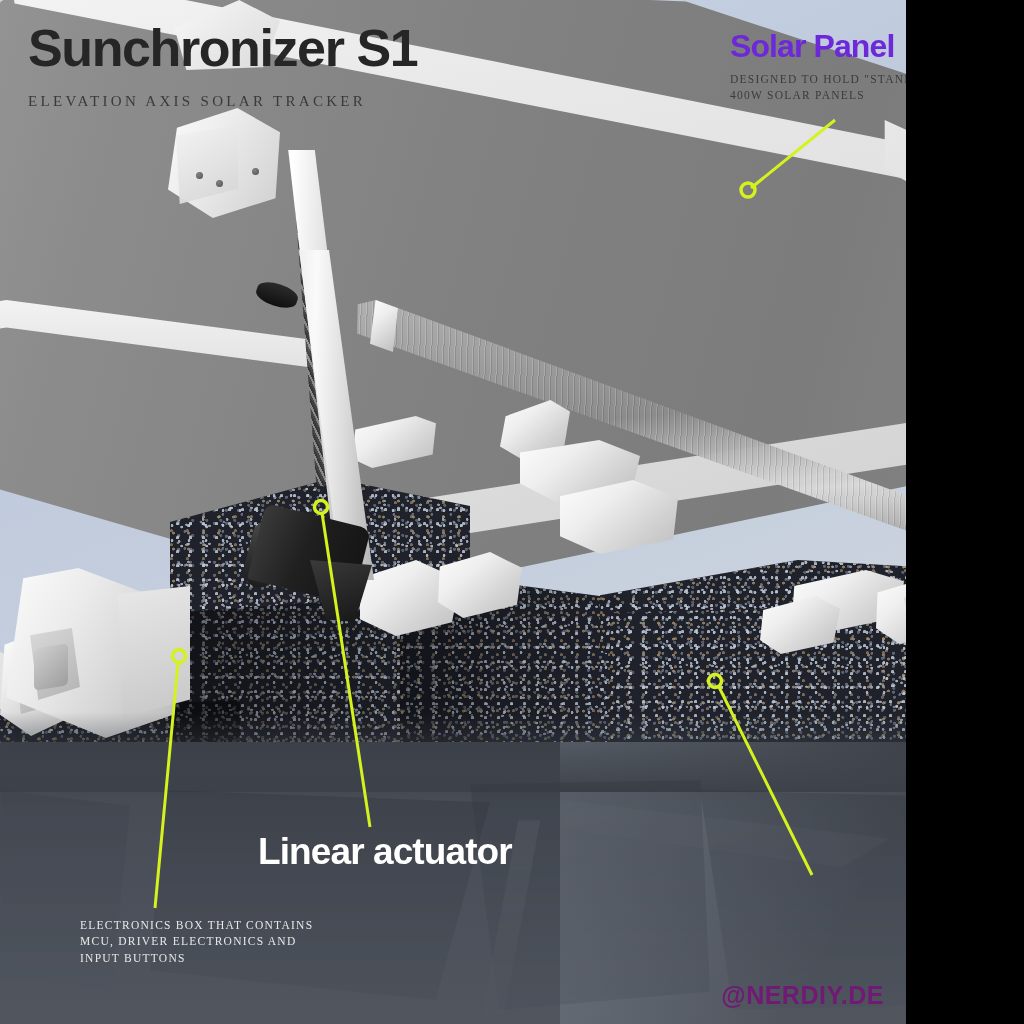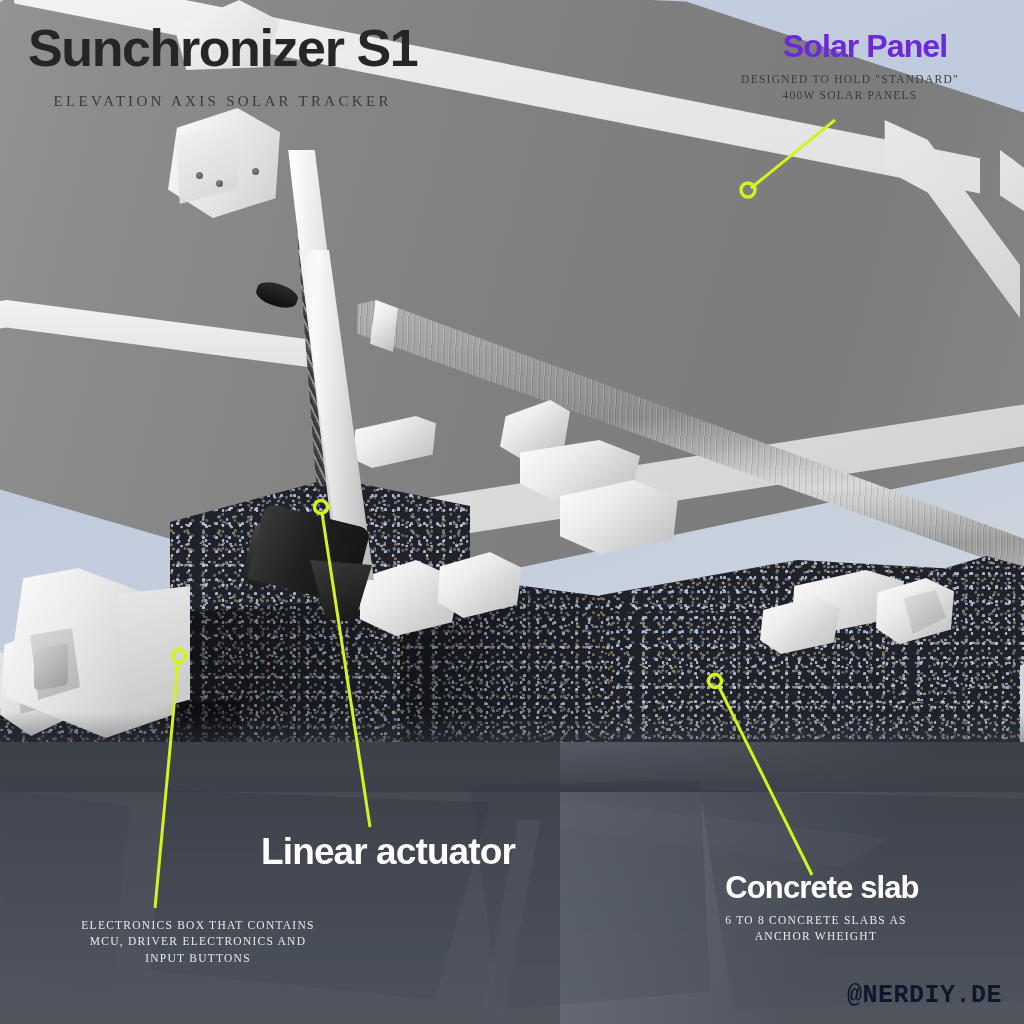--- a/index.html
+++ b/index.html
@@ -1,20 +1,19 @@
 <!DOCTYPE html>
 <html><head>
 <meta charset="utf-8">
 <style>
   html,body{margin:0;padding:0;background:#000;}
   #stage{
-    position:relative;width:1024px;height:1024px;overflow:hidden;
+    position:relative;width:906px;height:1024px;overflow:hidden;
     font-family:"Liberation Sans",sans-serif;
     background:#c3cee0;
-    text-align:center;
   }
 
   
   .sky{
     position:absolute;left:0;top:0;width:1024px;height:1024px;
     background:linear-gradient(160deg,#c8d4e6 0%,#bfcadd 30%,#c6cfdd 55%,#cfd6df 75%,#d5dade 100%);
   }
 
   
   .ground{
@@ -231,22 +230,22 @@
     font-family:"Liberation Serif",serif;
     font-size:11.5px;letter-spacing:1.25px;line-height:1.42;
     text-transform:uppercase;
   }
   .dark .co-title{color:#6d28d9;}
   .dark .co-desc{color:#3b3b3b;}
   .light .co-title{color:#ffffff;}
   .light .co-desc{color:#e9e9e9;}
   .watermark{
     position:absolute;right:22px;bottom:14px;
-    font-family:Liberation Mono, monospace;font-weight:bold;
-    font-size:25px;letter-spacing:0.5px;color:#0f172a;
+    font-family:Liberation Sans, sans-serif;font-weight:bold;
+    font-size:25px;letter-spacing:0.5px;color:#701a75;
   }
 </style>
 </head>
 <body>
 
 <div id="stage">
 
   <div class="sky"></div>
 
   <div>
@@ -360,20 +359,16 @@
   </div>
 
   <div class="callout light" style="left:258px;top:833px;width:260px;">
     <div class="co-title" style="font-size:37px;">Linear actuator</div>
   </div>
 
   <div class="callout light" style="left:80px;top:908px;width:250px;">
     <div class="co-desc" style="margin-top:9px;width:236px;">ELECTRONICS BOX THAT CONTAINS MCU, DRIVER ELECTRONICS AND INPUT BUTTONS</div>
   </div>
 
-  <div class="callout light" style="left:697px;top:872px;width:250px;">
-    <div class="co-title" style="font-size:31px;">Concrete slab</div>
-    <div class="co-desc" style="margin-top:9px;width:238px;">6 TO 8 CONCRETE SLABS AS ANCHOR WHEIGHT</div>
-  </div>
 
   <div class="watermark">@NERDIY.DE</div>
 
 </div>
 
 </body></html>

